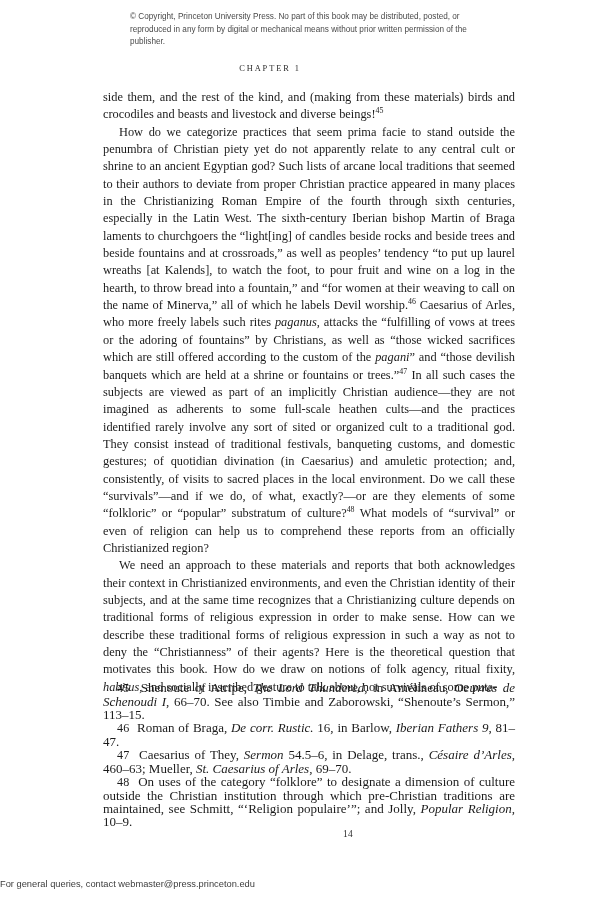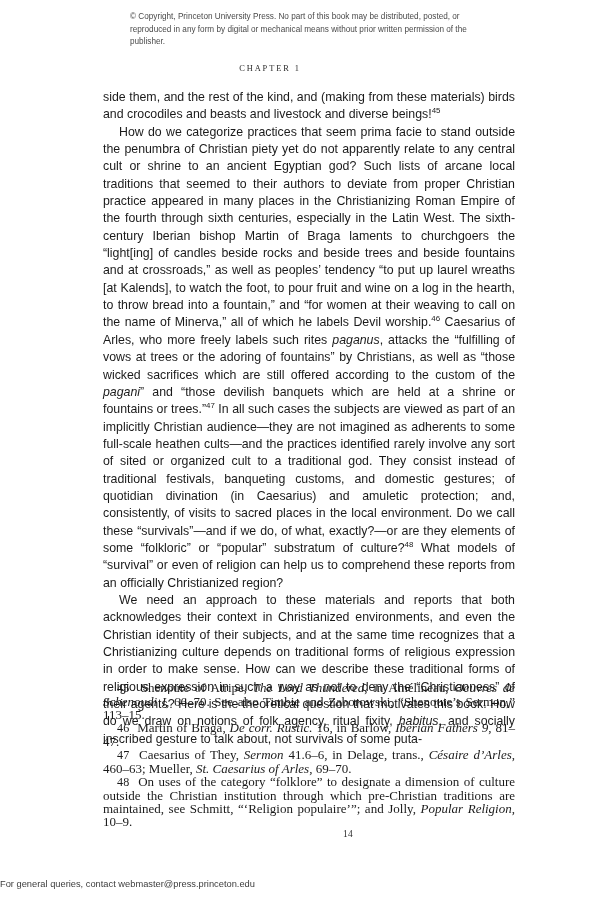--- a/index.html
+++ b/index.html
@@ -42,21 +42,21 @@
     color: #2b2b2b;
     text-transform: uppercase;
   }
 
   
   .body-col {
     position: absolute;
     left: 103px;
     top: 89px;
     width: 412px;
-    font-family: Liberation Sans, sans-serif;
+    font-family: Liberation Serif, serif;
     font-size: 12.35px;
     line-height: 17.35px;
     color: #1a1a1a;
     text-align: justify;
     text-justify: inter-word;
     hyphens: manual;
   }
   .body-col p {
     margin: 0;
   }
@@ -142,23 +142,23 @@
     <p class="indent"><span>How do we categorize practices that seem prima facie to stand outside the penumbra of Christian piety yet do not apparently relate to any central cult or shrine to an ancient Egyptian god? Such lists of arcane local traditions that seemed to their authors to deviate from proper Christian practice appeared in many places in the Christianizing Roman Empire of the fourth through sixth centuries, especially in the Latin West. The sixth-century Iberian bishop Martin of Braga laments to churchgoers the “light[ing] of candles beside rocks and beside trees and beside fountains and at crossroads,” as well as peoples’ tendency “to put up laurel wreaths [at Kalends], to watch the foot, to pour fruit and wine on a log in the hearth, to throw bread into a fountain,” and “for women at their weaving to call on the name of Minerva,” all of which he labels Devil worship.</span><sup>46</sup><span> Caesarius of Arles, who more freely labels such rites </span><i>paganus</i><span>, attacks the “fulfilling of vows at trees or the adoring of fountains” by Christians, as well as “those wicked sacrifices which are still offered according to the custom of the </span><i>pagani</i><span>” and “those devilish banquets which are held at a shrine or fountains or trees.”</span><sup>47</sup><span> In all such cases the subjects are viewed as part of an implicitly Christian audience—they are not imagined as adherents to some full-scale heathen cults—and the practices identified rarely involve any sort of sited or organized cult to a traditional god. They consist instead of traditional festivals, banqueting customs, and domestic gestures; of quotidian divination (in Caesarius) and amuletic protection; and, consistently, of visits to sacred places in the local environment. Do we call these “survivals”—and if we do, of what, exactly?—or are they elements of some “folkloric” or “popular” substratum of culture?</span><sup>48</sup><span> What models of “survival” or even of religion can help us to comprehend these reports from an officially Christianized region?</span></p>
 
     <p class="indent"><span>We need an approach to these materials and reports that both acknowledges their context in Christianized environments, and even the Christian identity of their subjects, and at the same time recognizes that a Christianizing culture depends on traditional forms of religious expression in order to make sense. How can we describe these traditional forms of religious expression in such a way as not to deny the “Christianness” of their agents? Here is the theoretical question that motivates this book. How do we draw on notions of folk agency, ritual fixity, </span><i>habitus</i><span>, and socially inscribed gesture to talk about, not survivals of some puta-</span></p>
 
   </div>
 
   <div class="notes">
 
     <p><span class="note-num">45</span><span>Shenoute of Atripe, </span><i>The Lord Thundered</i><span>, in Amélineau, </span><i>Oeuvres de Schenoudi I</i><span>, 66–70. See also Timbie and Zaborowski, “Shenoute’s Sermon,” 113–15.</span></p>
 
-    <p><span class="note-num">46</span><span>Martin of Braga, </span><i>De corr. Rustic.</i><span> 16, in Barlow, </span><i>Iberian Fathers 9</i><span>, 81–47.</span></p>
+    <p><span class="note-num">46</span><span>Roman of Braga, </span><i>De corr. Rustic.</i><span> 16, in Barlow, </span><i>Iberian Fathers 9</i><span>, 81–47.</span></p>
 
-    <p><span class="note-num">47</span><span>Caesarius of They, </span><i>Sermon</i><span> 41.6–6, in Delage, trans., </span><i>Césaire d’Arles</i><span>, 460–63; Mueller, </span><i>St. Caesarius of Arles</i><span>, 69–70.</span></p>
+    <p><span class="note-num">47</span><span>Caesarius of They, </span><i>Sermon</i><span> 54.5–6, in Delage, trans., </span><i>Césaire d’Arles</i><span>, 460–63; Mueller, </span><i>St. Caesarius of Arles</i><span>, 69–70.</span></p>
 
     <p><span class="note-num">48</span><span>On uses of the category “folklore” to designate a dimension of culture outside the Christian institution through which pre-Christian traditions are maintained, see Schmitt, “‘Religion populaire’”; and Jolly, </span><i>Popular Religion</i><span>, 10–9.</span></p>
 
   </div>
 
   <div class="folio">14</div>
 
   <div class="footer-note">For general queries, contact webmaster@press.princeton.edu</div>
 
 </div>

